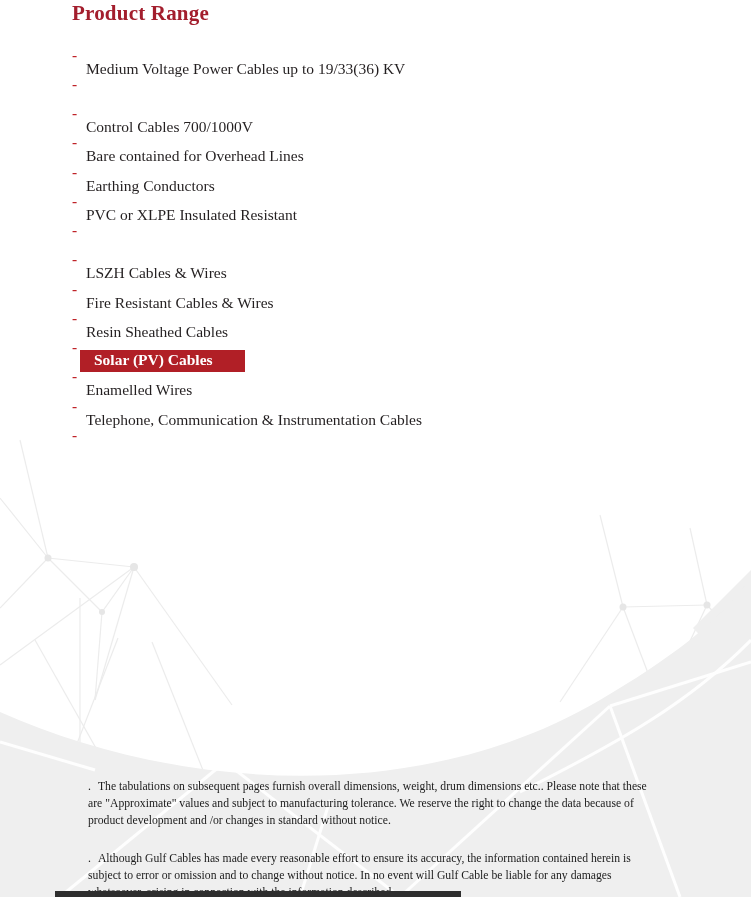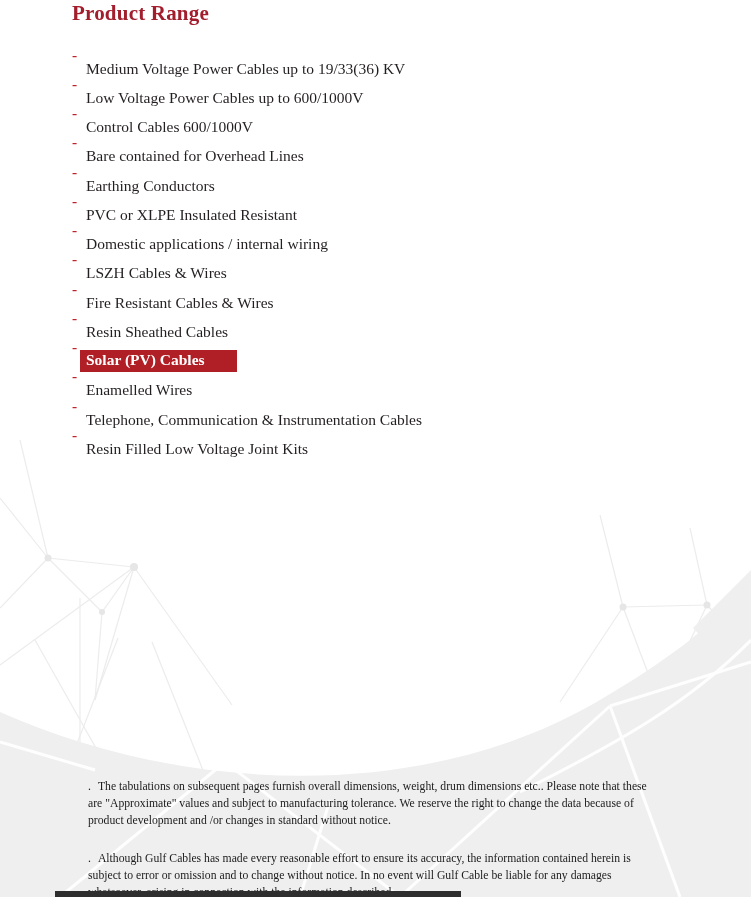--- a/index.html
+++ b/index.html
@@ -41,21 +41,21 @@
   .dash{
     width:14px;flex:0 0 14px;
     color:var(--dash-red);
     font-weight:bold;
   }
   .item-label{white-space:nowrap;margin-top:28px;}
   .item-label.highlight{
     background:var(--highlight-red);
     color:#ffffff;
     font-weight:bold;
-    padding:1px 32px 3px 6px;
+    padding:1px 32px 3px 14px;
     margin-left:-6px;
   }
   .footnotes{
     position:absolute;left:88px;top:778px;width:566px;
     font-size:11.7px;line-height:17px;
     color:var(--footnote-dark);
   }
   .footnotes p + p{margin-top:21px;}
   .fn-bullet{margin-right:7px;}
   .bottom-bar{
@@ -124,41 +124,39 @@
 
   <h1 class="page-title">Product Range</h1>
 
   <ul class="product-list">
     <li>
       <span class="dash">-</span>
       <span class="item-label">Medium Voltage Power Cables up to 19/33(36) KV</span>
     </li>
     <li>
       <span class="dash">-</span>
-      <span class="item-label">Low Voltage Power Cables up to 600/1000V</span>
     </li>
     <li>
       <span class="dash">-</span>
-      <span class="item-label">Control Cables 600/1000V</span>
+      <span class="item-label">Control Cables 700/1000V</span>
     </li>
     <li>
       <span class="dash">-</span>
       <span class="item-label">Bare contained for Overhead Lines</span>
     </li>
     <li>
       <span class="dash">-</span>
       <span class="item-label">Earthing Conductors</span>
     </li>
     <li>
       <span class="dash">-</span>
       <span class="item-label">PVC or XLPE Insulated Resistant</span>
     </li>
     <li>
       <span class="dash">-</span>
-      <span class="item-label">Domestic applications / internal wiring</span>
     </li>
     <li>
       <span class="dash">-</span>
       <span class="item-label">LSZH Cables &amp; Wires</span>
     </li>
     <li>
       <span class="dash">-</span>
       <span class="item-label">Fire Resistant Cables &amp; Wires</span>
     </li>
     <li>
@@ -172,21 +170,20 @@
     <li>
       <span class="dash">-</span>
       <span class="item-label">Enamelled Wires</span>
     </li>
     <li>
       <span class="dash">-</span>
       <span class="item-label">Telephone, Communication &amp; Instrumentation Cables</span>
     </li>
     <li>
       <span class="dash">-</span>
-      <span class="item-label">Resin Filled Low Voltage Joint Kits</span>
     </li>
   </ul>
 
   <div class="footnotes">
     <p><span class="fn-bullet">.</span><span>The tabulations on subsequent pages furnish overall dimensions, weight, drum dimensions etc.. Please note that these are "Approximate" values and subject to manufacturing tolerance. We reserve the right to change the data because of product development and /or changes in standard without notice.</span></p>
     <p><span class="fn-bullet">.</span><span>Although Gulf Cables has made every reasonable effort to ensure its accuracy, the information contained herein is subject to error or omission and to change without notice. In no event will Gulf Cable be liable for any damages whatsoever, arising in connection with the information described.</span></p>
   </div>
 
   <div class="bottom-bar"></div>
 

